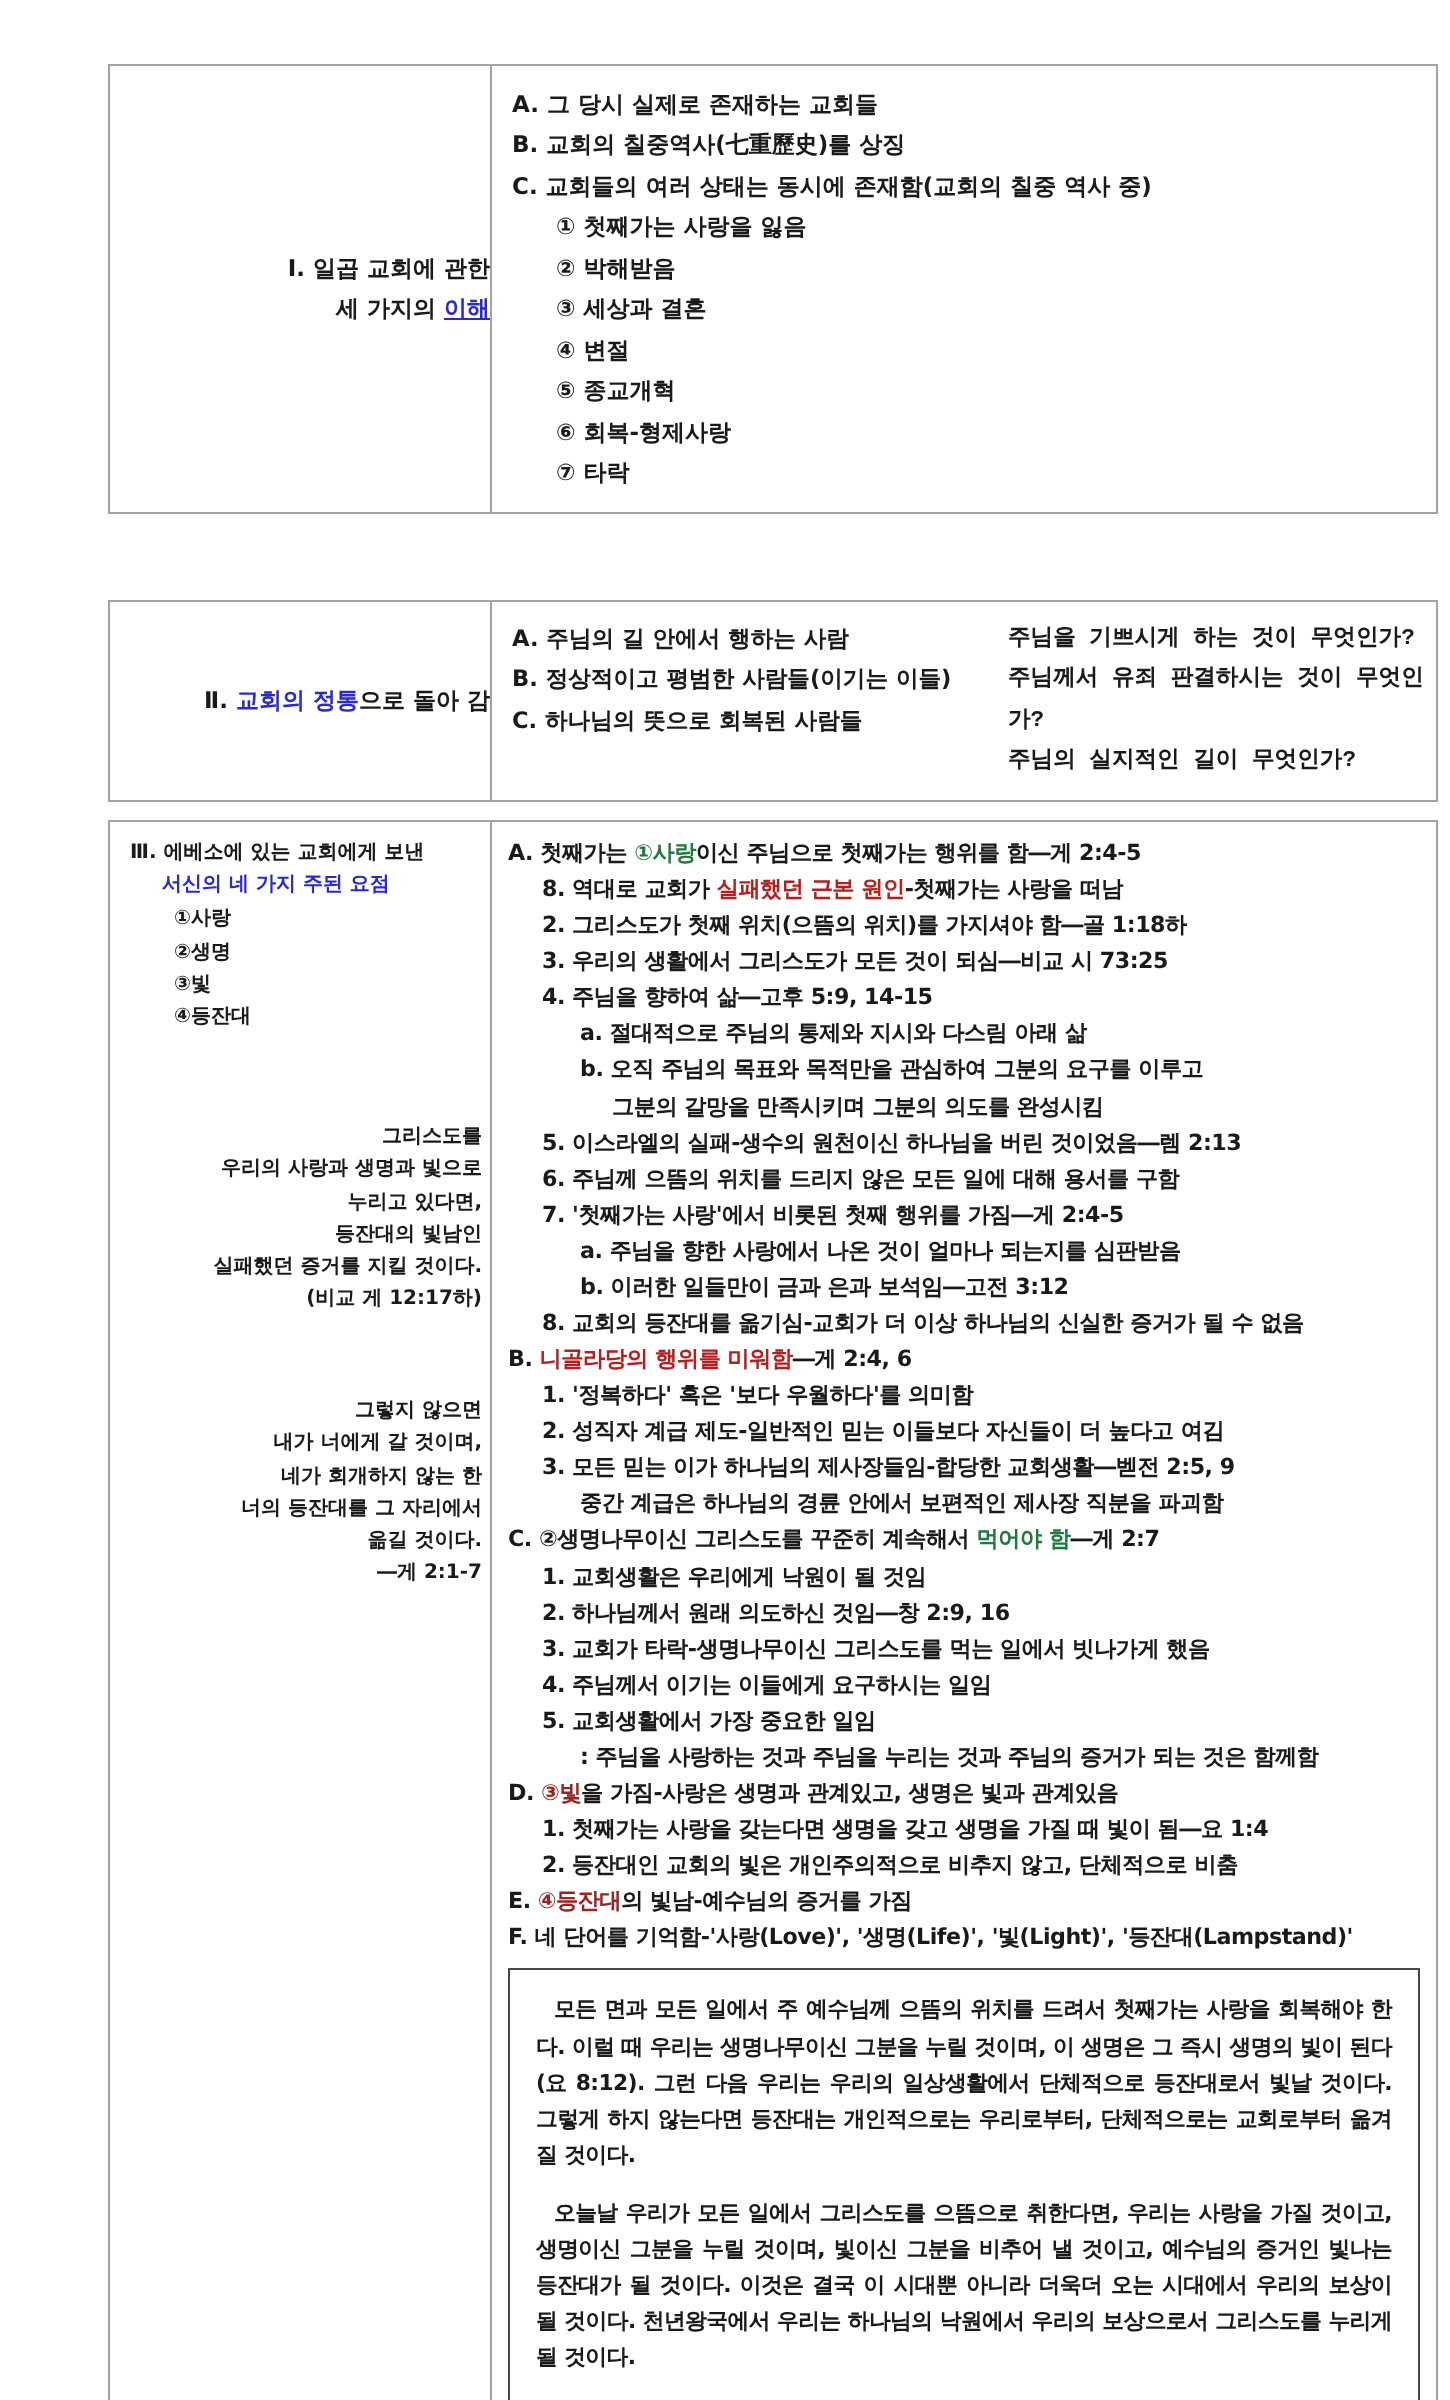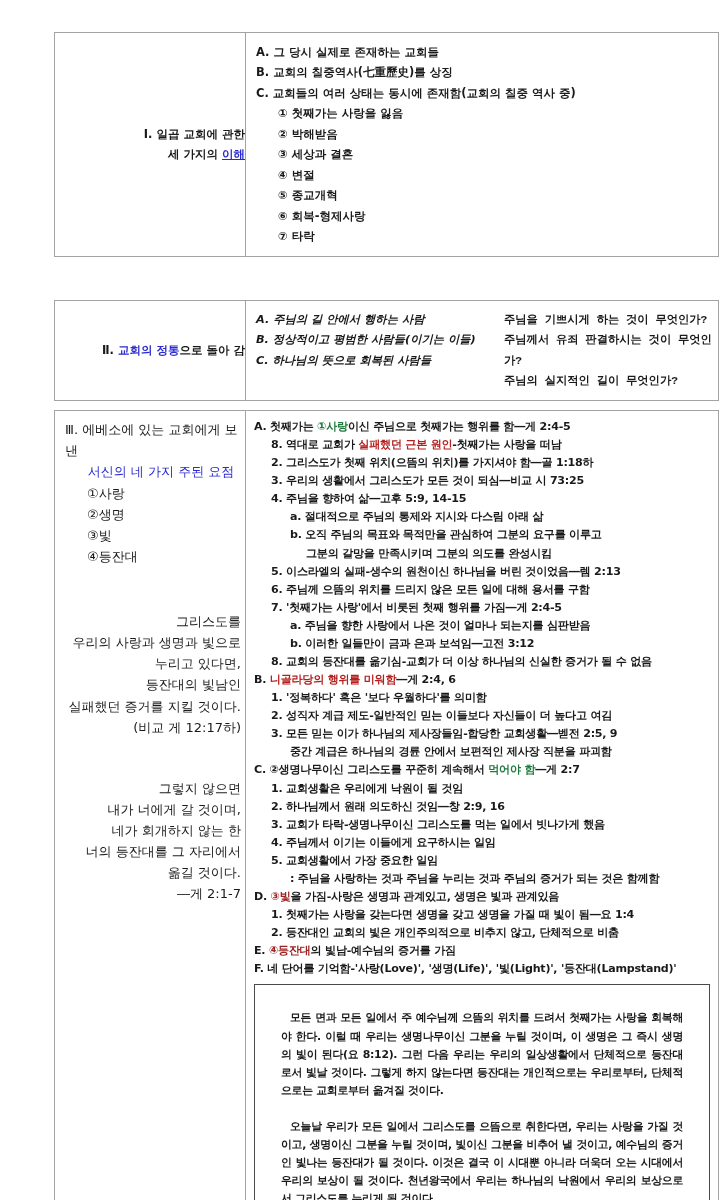--- a/index.html
+++ b/index.html
@@ -61,34 +61,34 @@
   .lvA { margin: 0; font-size: 11.5px; font-weight: bold; line-height: 1.78; }
   .lvA .ind1 { padding-left: 22px; }
 
   
   .two-col {
     display: flex;
     font-size: 11.3px;
     font-weight: bold;
     line-height: 1.8;
   }
-  .two-col .c1 { width: 248px; flex: none; font-style: italic; }
+  .two-col .c1 { width: 248px; flex: none; }
   .two-col .c2 { flex: 1; font-family: Liberation Mono, monospace; }
 
   
   #table-three td { vertical-align: top; }
 
   .three-left {
-    font-weight: normal;
-    font-size: 13px;
+    font-weight: bold;
+    font-size: 10px;
     line-height: 1.62;
     padding: 8px 4px 10px 4px;
   }
   .three-left .title  { padding-left: 6px; }
-  .three-left .title .l2 { display:block; padding-left: 16px; text-align: center; }
+  .three-left .title .l2 { display:block; padding-left: 16px; }
   .three-left .nums   { padding-left: 28px; margin-top: 1px; }
   .three-left .center { text-align: right; }
   .gap-a { height: 44px; }
   .gap-b { height: 40px; }
 
   .three-right {
     font-size: 11.1px;
     font-weight: bold;
     line-height: 1.63;
     padding: 7px 8px 8px 8px;
@@ -103,21 +103,21 @@
   .quote-box {
     border: 1px solid #4a4a4a;
     margin-top: 6px;
     padding: 6px 8px 7px 8px;
     font-size: 10.9px;
     line-height: 1.66;
     font-weight: bold;
     letter-spacing: -0.3px;
     text-align: justify;
   }
-  .quote-box p { margin: 18px; text-indent: 9px; }
+  .quote-box p { margin: 5px; text-indent: 9px; }
   .quote-box p + p { margin-top: 11px; }
 </style>
 </head>
 <body>
 
 <div class="page">
 
   <table class="tbl" id="table-one">
     <tbody>
         <tr>

